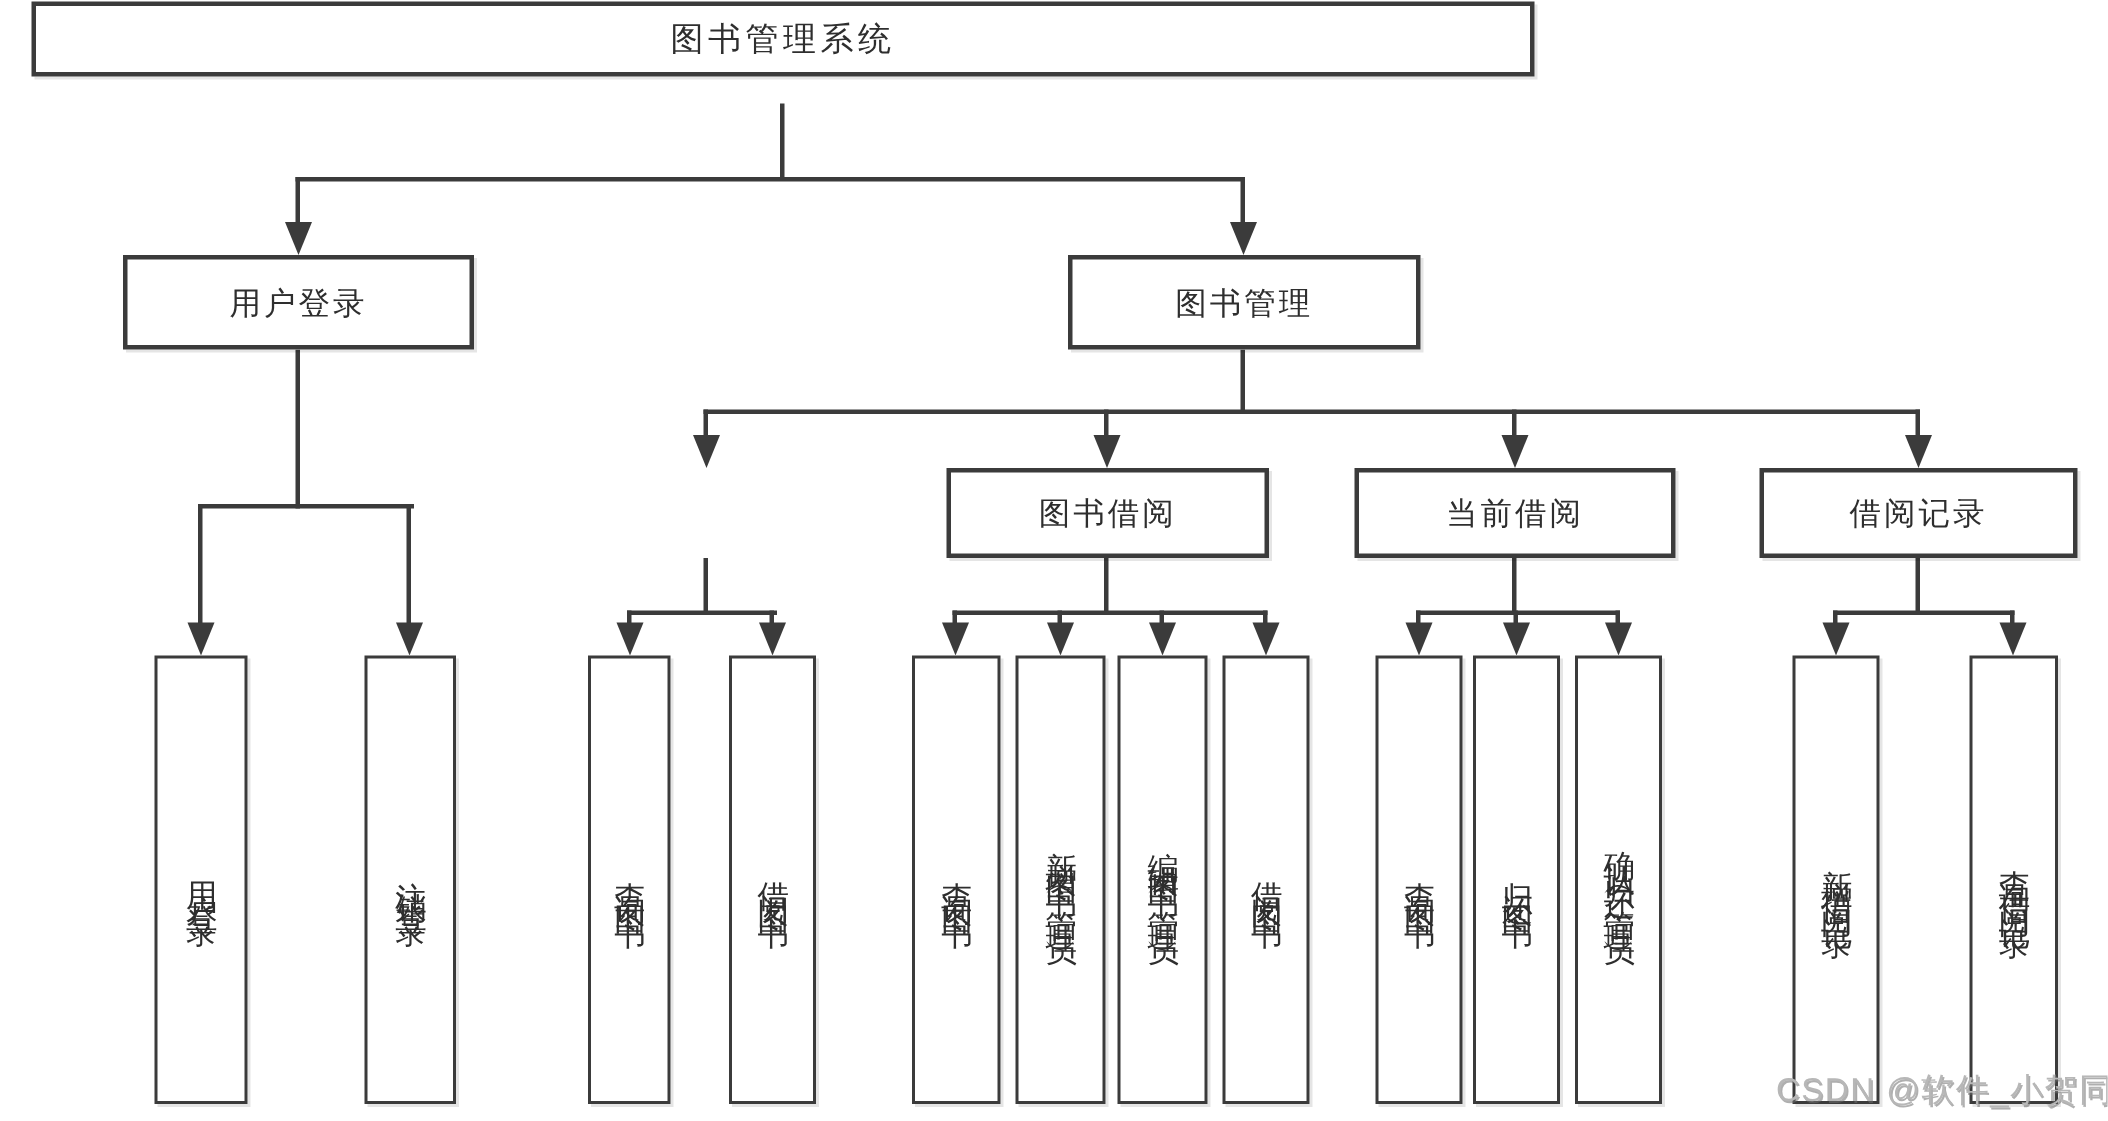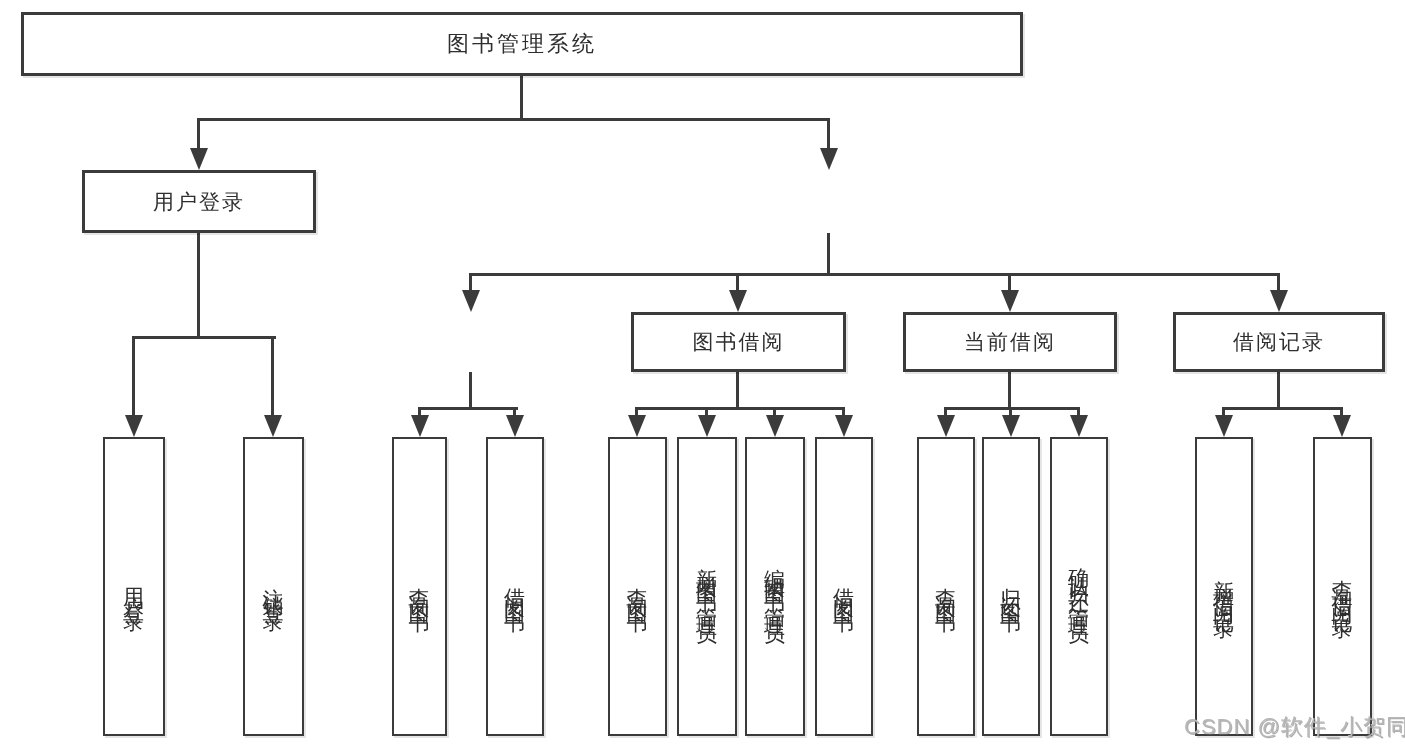--- a/index.html
+++ b/index.html
@@ -94,26 +94,29 @@
   <div class="arrow" style="left:1002px;top:415px"></div>
   <div class="arrow" style="left:1070px;top:415px"></div>
 
   <div class="v" style="left:1277px;top:372px;height:38px"></div>
   <div class="h" style="left:1222px;top:407px;width:121px"></div>
   <div class="v" style="left:1222px;top:407px;height:12px"></div>
   <div class="v" style="left:1340px;top:407px;height:12px"></div>
   <div class="arrow" style="left:1215px;top:415px"></div>
   <div class="arrow" style="left:1333px;top:415px"></div>
 
-  <div class="box root" style="left:21px;top:12px;width:1002px;height:64px">
+  <div class="box root" style="left:21px;top:1px;width:1002px;height:50px">
     <span class="label">图书管理系统</span>
   </div>
 
   <div class="box" style="left:82px;top:170px;width:234px;height:63px">
     <span class="label">用户登录</span>
+  </div>
+  <div class="box" style="left:712px;top:170px;width:235px;height:63px">
+    <span class="label">图书管理</span>
   </div>
 
   <div class="box" style="left:631px;top:312px;width:215px;height:60px">
     <span class="label">图书借阅</span>
   </div>
   <div class="box" style="left:903px;top:312px;width:214px;height:60px">
     <span class="label">当前借阅</span>
   </div>
   <div class="box" style="left:1173px;top:312px;width:212px;height:60px">
     <span class="label">借阅记录</span>

